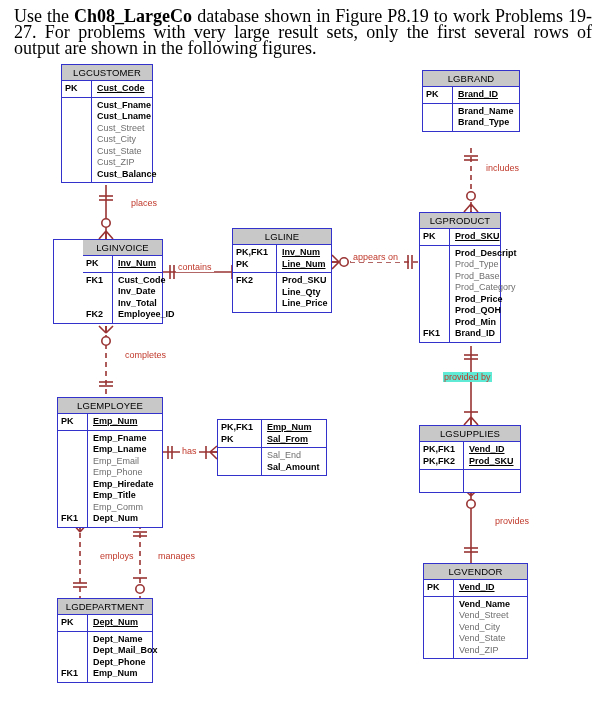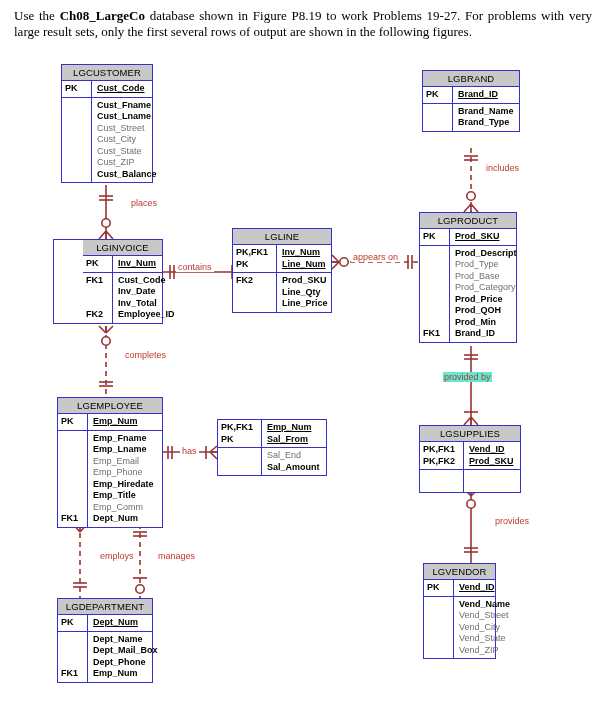--- a/index.html
+++ b/index.html
@@ -13,21 +13,21 @@
     position: relative;
     font-family: "Liberation Sans", sans-serif;
     overflow: hidden;
   }
   #intro {
     position: absolute;
     left: 14px;
     top: 8px;
     width: 578px;
     font-family: "Liberation Serif", serif;
-    font-size: 13px;
+    font-size: 18px;
     line-height: 16px;
     text-align: justify;
     color: #000;
   }
   #intro b { font-weight: bold; }
 
   #canvas {
     position: absolute;
     left: 0;
     top: 0;
@@ -276,21 +276,21 @@
         <span class="keyline">FK2</span>
       </div>
       <div class="ent-attrs">
         <span class="attr bold">Prod_SKU</span>
         <span class="attr bold">Line_Qty</span>
         <span class="attr bold">Line_Price</span>
       </div>
     </div>
   </div>
 
-  <div class="entity" style="left:419px; top:212px; width:98px;">
+  <div class="entity" style="left:419px; top:212px; width:82px;">
     <div class="ent-title">LGPRODUCT</div>
     <div class="ent-section pk-section">
       <div class="ent-keys">
         <span class="keyline">PK</span>
       </div>
       <div class="ent-attrs">
         <span class="attr pk">Prod_SKU</span>
       </div>
     </div>
     <div class="ent-section">
@@ -382,21 +382,21 @@
         <span class="attr pk">Vend_ID</span>
         <span class="attr pk">Prod_SKU</span>
       </div>
     </div>
     <div class="ent-section" style="height:22px;">
       <div class="ent-keys wide">&nbsp;</div>
       <div class="ent-attrs">&nbsp;</div>
     </div>
   </div>
 
-  <div class="entity" style="left:423px; top:563px; width:73px;">
+  <div class="entity" style="left:423px; top:563px; width:105px;">
     <div class="ent-title">LGVENDOR</div>
     <div class="ent-section pk-section">
       <div class="ent-keys">
         <span class="keyline">PK</span>
       </div>
       <div class="ent-attrs">
         <span class="attr pk">Vend_ID</span>
       </div>
     </div>
     <div class="ent-section">

